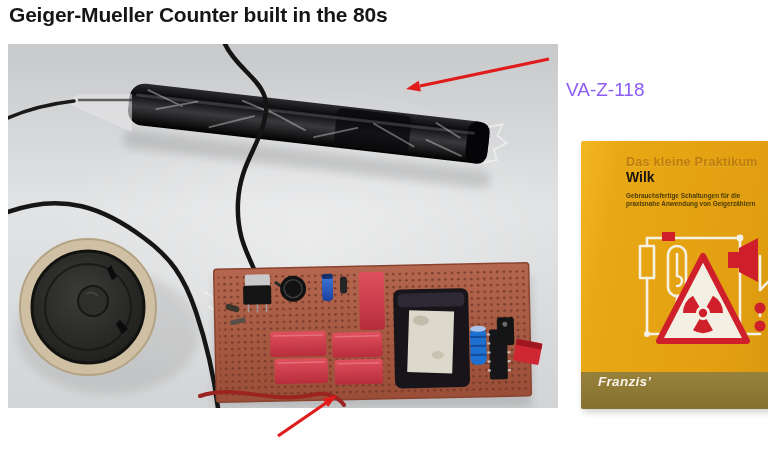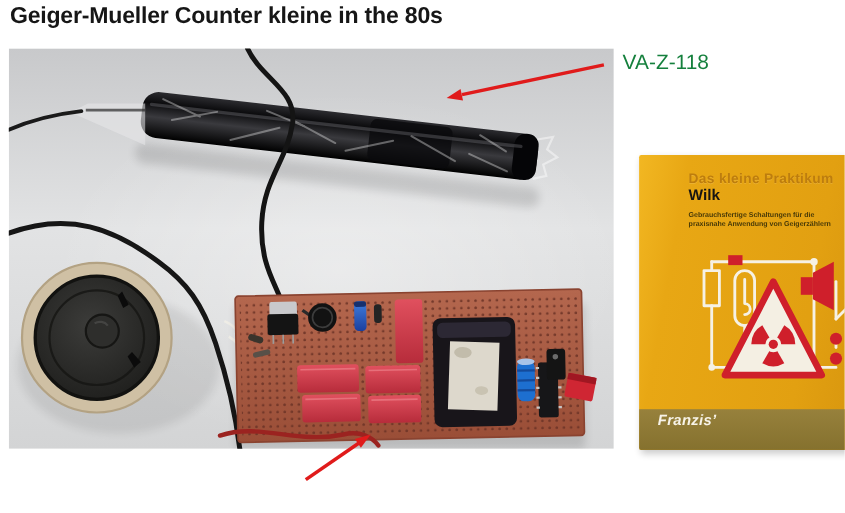--- a/index.html
+++ b/index.html
@@ -3,21 +3,21 @@
 <meta charset="utf-8">
 <style>
   html,body{margin:0;padding:0;background:#fff;}
   body{font-family:"Liberation Sans",sans-serif;-webkit-font-smoothing:antialiased;}
   #slide{position:relative;width:768px;height:466px;background:#ffffff;overflow:hidden;}
 
   .title{position:absolute;left:9px;top:3px;font-size:21px;font-weight:bold;color:#161616;letter-spacing:-0.2px;}
 
   .photo-wrap{position:absolute;left:8px;top:44px;width:550px;height:364px;}
 
-  .label{position:absolute;color:#15803d;font-size:19px;}
+  .label{position:absolute;color:#8b5cf6;font-size:19px;margin-top:32px;}
   .tube-label{left:566px;top:47px;}
   .board-label{left:30px;top:430px;width:500px;text-align:center;font-size:19.5px;}
 
   .arrow-svg{position:absolute;overflow:visible;}
 
   
   .book{position:absolute;left:581px;top:141px;width:181px;height:268px;border-radius:2px;
         background:linear-gradient(100deg,#f2b722 0%,#e8a714 18%,#e2a011 70%,#d6940e 100%);
         box-shadow:2px 3px 7px rgba(0,0,0,0.20);overflow:hidden;padding-left:28px;}
   .book-inner{padding:14px 10px 0 17px;}
@@ -30,21 +30,21 @@
   .book-band{position:absolute;left:0;bottom:0;width:100%;height:37px;
              background:linear-gradient(180deg,#97813c 0%,#85712e 100%);}
   .book-publisher{position:absolute;left:17px;top:2px;font-size:13.5px;font-weight:bold;
                   font-style:italic;color:#f7f3e8;letter-spacing:0.3px;}
 </style>
 </head>
 <body>
 
 <div id="slide">
 
-  <div class="title">Geiger-Mueller Counter kleine in the 80s</div>
+  <div class="title">Geiger-Mueller Counter built in the 80s</div>
 
   <div class="photo-wrap">
     <svg width="550" height="364" viewBox="0 0 550 364">
       <defs>
         <linearGradient id="bgGrad" x1="0" y1="0" x2="0" y2="1">
           <stop offset="0" stop-color="#c8c9cb"></stop>
             <stop offset="0.45" stop-color="#e2e3e4"></stop>
           <stop offset="1" stop-color="#d3d4d5"></stop>
         </linearGradient>
         <radialGradient id="glow" cx="0.5" cy="0.5" r="0.5">

